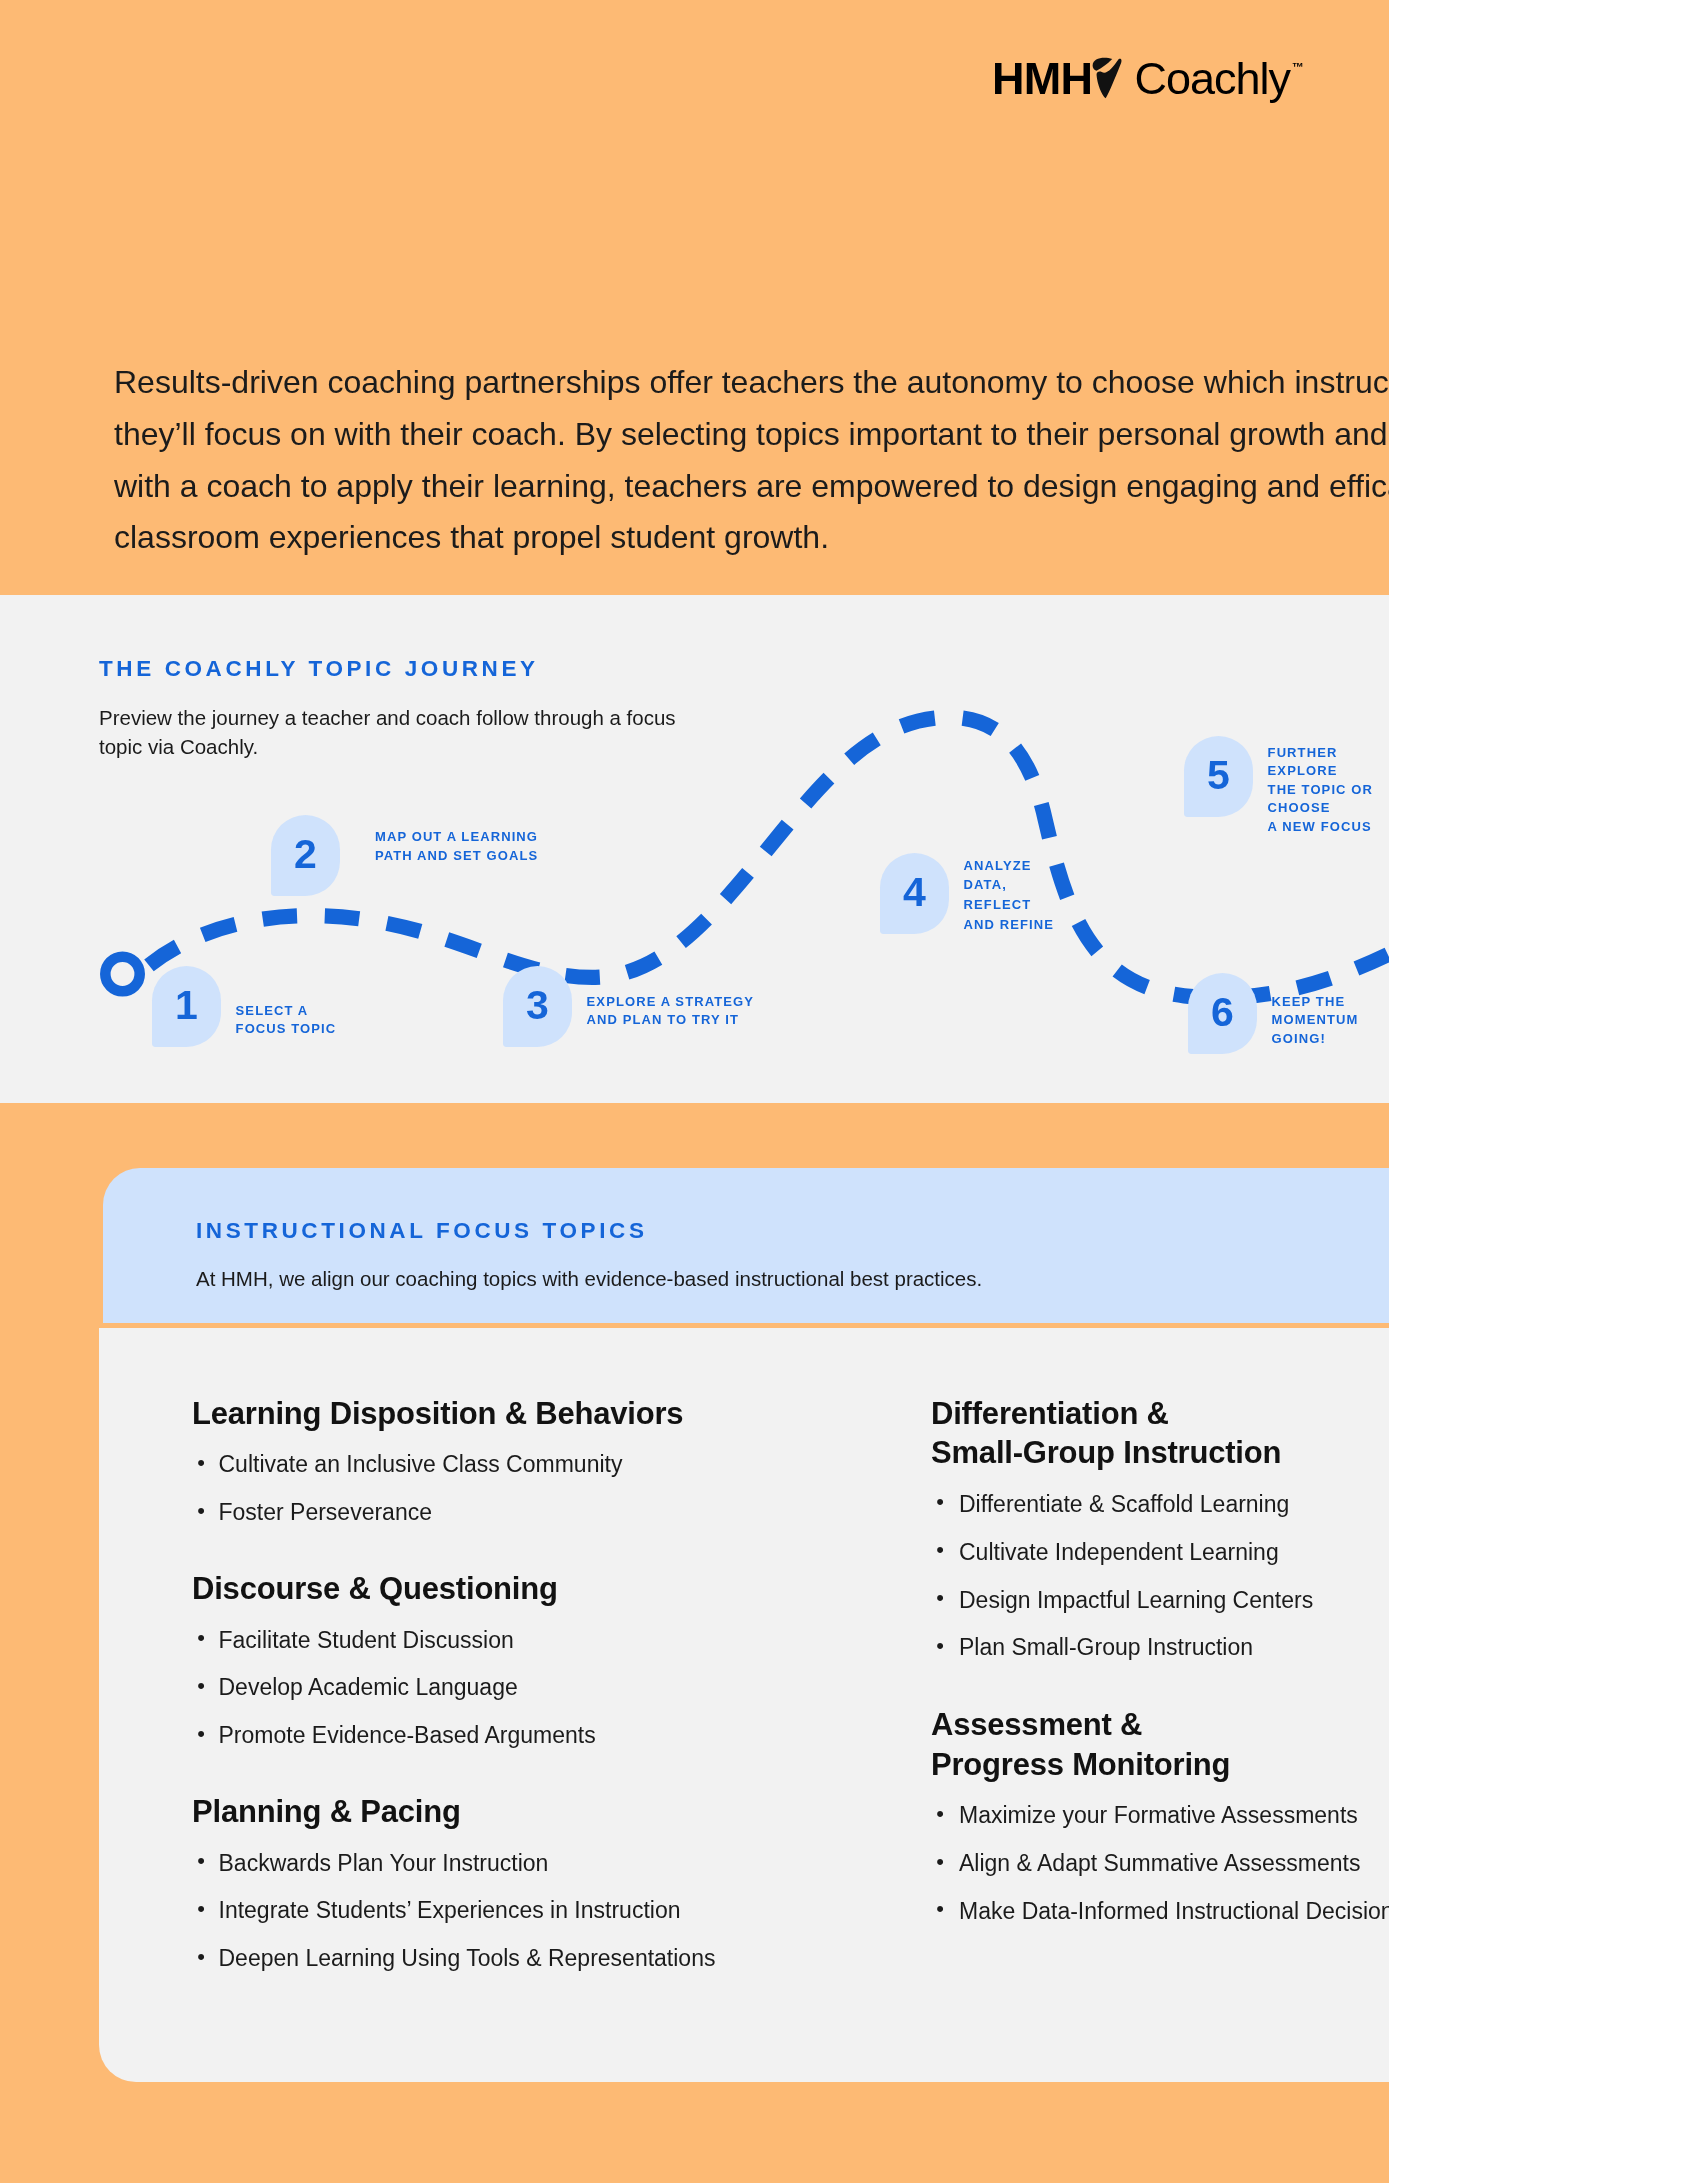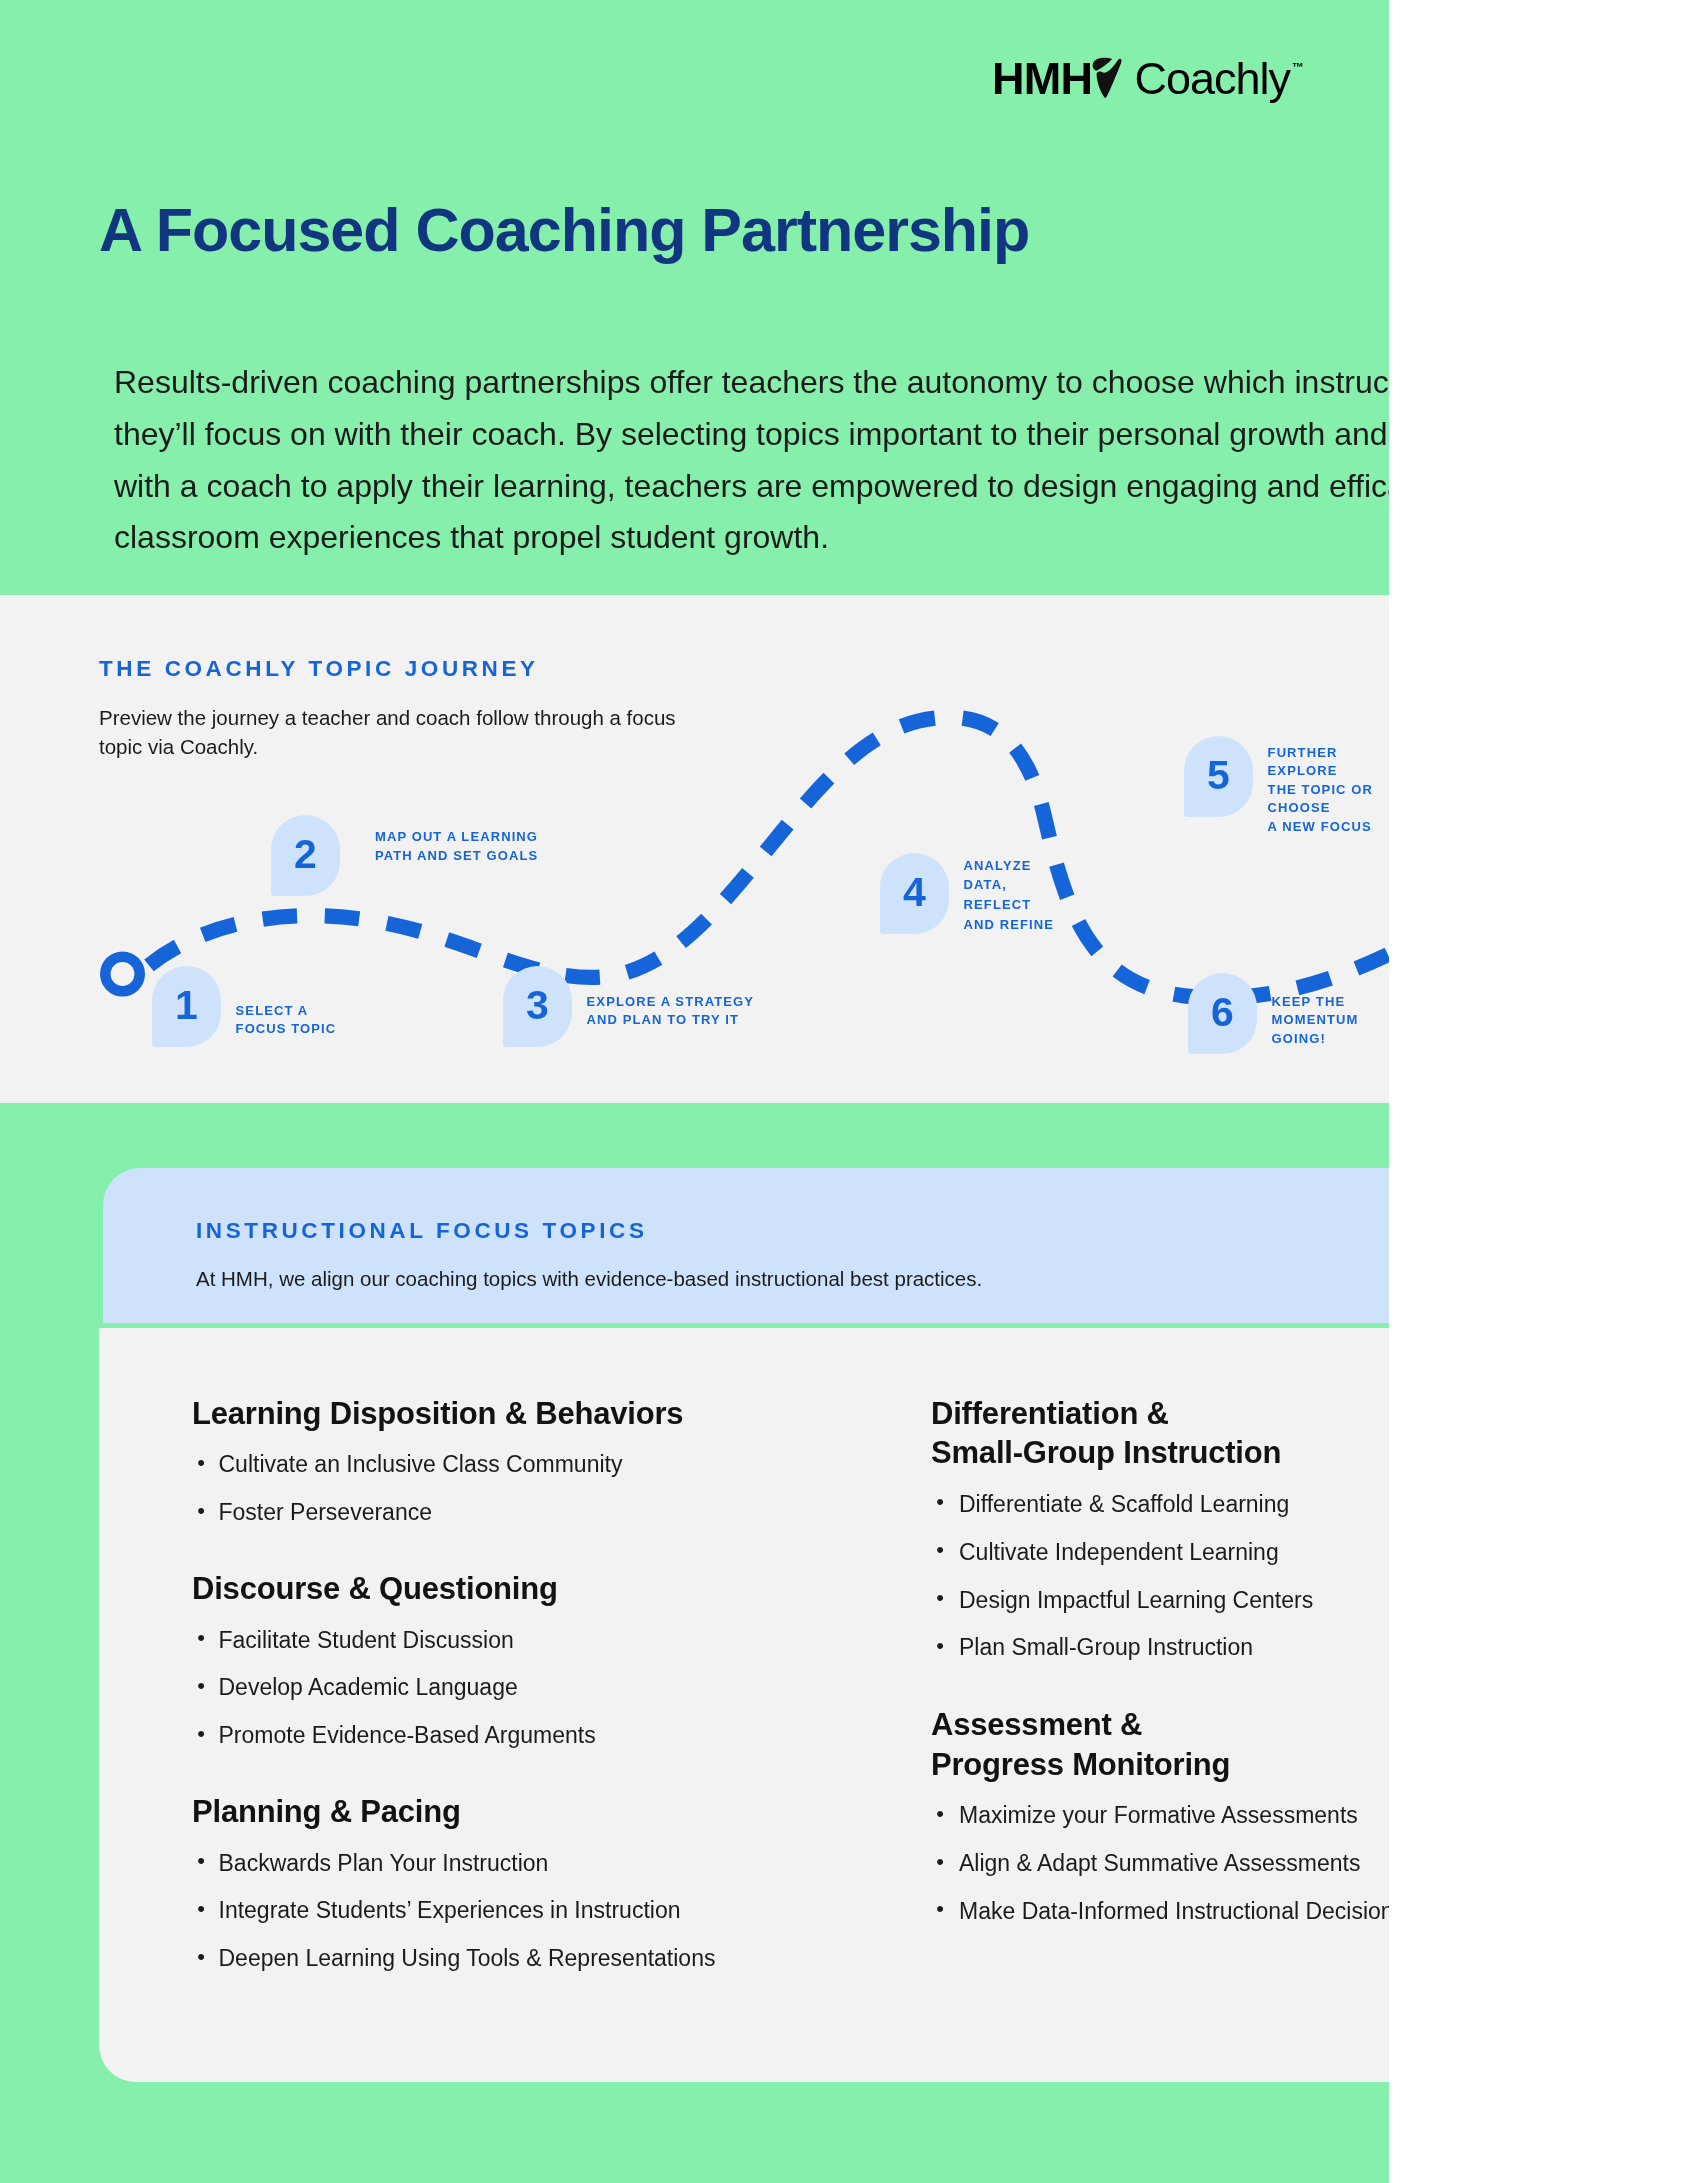--- a/index.html
+++ b/index.html
@@ -2,21 +2,21 @@
 <html style="font-size:10.6px"><head>
 <meta charset="utf-8">
 <style>
   * { box-sizing: border-box; margin: 0; padding: 0; }
   html, body {
     width: 1687px; height: 2183px;
     background: #ffffff;
     font-family: "Liberation Sans", sans-serif;
     -webkit-font-smoothing: antialiased;
   }
-  .page { position: relative; width: 1389px; height: 2183px; overflow: hidden; background:#86efac; }
+  .page { position: relative; width: 1389px; height: 2183px; overflow: hidden; background:#fdba74; }
 
   
   .logo {
     position: absolute; right: 85px; top: 56px;
     display: flex; align-items: flex-start;
     color: #000;
   }
   .logo-hmh {
     font-size: 45px; font-weight: 700; letter-spacing: -0.7px; line-height: 1;
     font-family: "Liberation Sans", sans-serif;
@@ -143,21 +143,20 @@
     <div class="logo-mark">
       <svg width="34" height="46" viewBox="0 0 52 70">
         <path d="M4 16 C4 4, 22 2, 34 6 C26 14, 18 20, 10 24 C6 23, 4 20, 4 16 Z" fill="#111"></path>
         <path d="M10 30 C10 26, 14 24, 18 26 C26 30, 34 20, 44 6 C48 4, 50 8, 46 16 C38 36, 30 56, 24 66 C18 62, 11 44, 10 30 Z" fill="#111"></path>
       </svg>
     </div>
     <div class="logo-word">Coachly</div>
     <div class="logo-tm">™</div>
   </div>
 
-  <h1 class="title">A Focused Coaching Partnership</h1>
 
   <p class="intro">Results-driven coaching partnerships offer teachers the autonomy to choose which instructional topics they’ll focus on with their coach. By selecting topics important to their personal growth and then working with a coach to apply their learning, teachers are empowered to design engaging and efficacious classroom experiences that propel student growth.</p>
 
   <div class="journey-band"></div>
 
   <svg class="journey-svg" viewBox="0 0 2550 768">
 
     <circle cx="185" cy="573" r="26" fill="none" stroke="#1565D8" stroke-width="16"></circle>
 
     <path d="M 225 560

